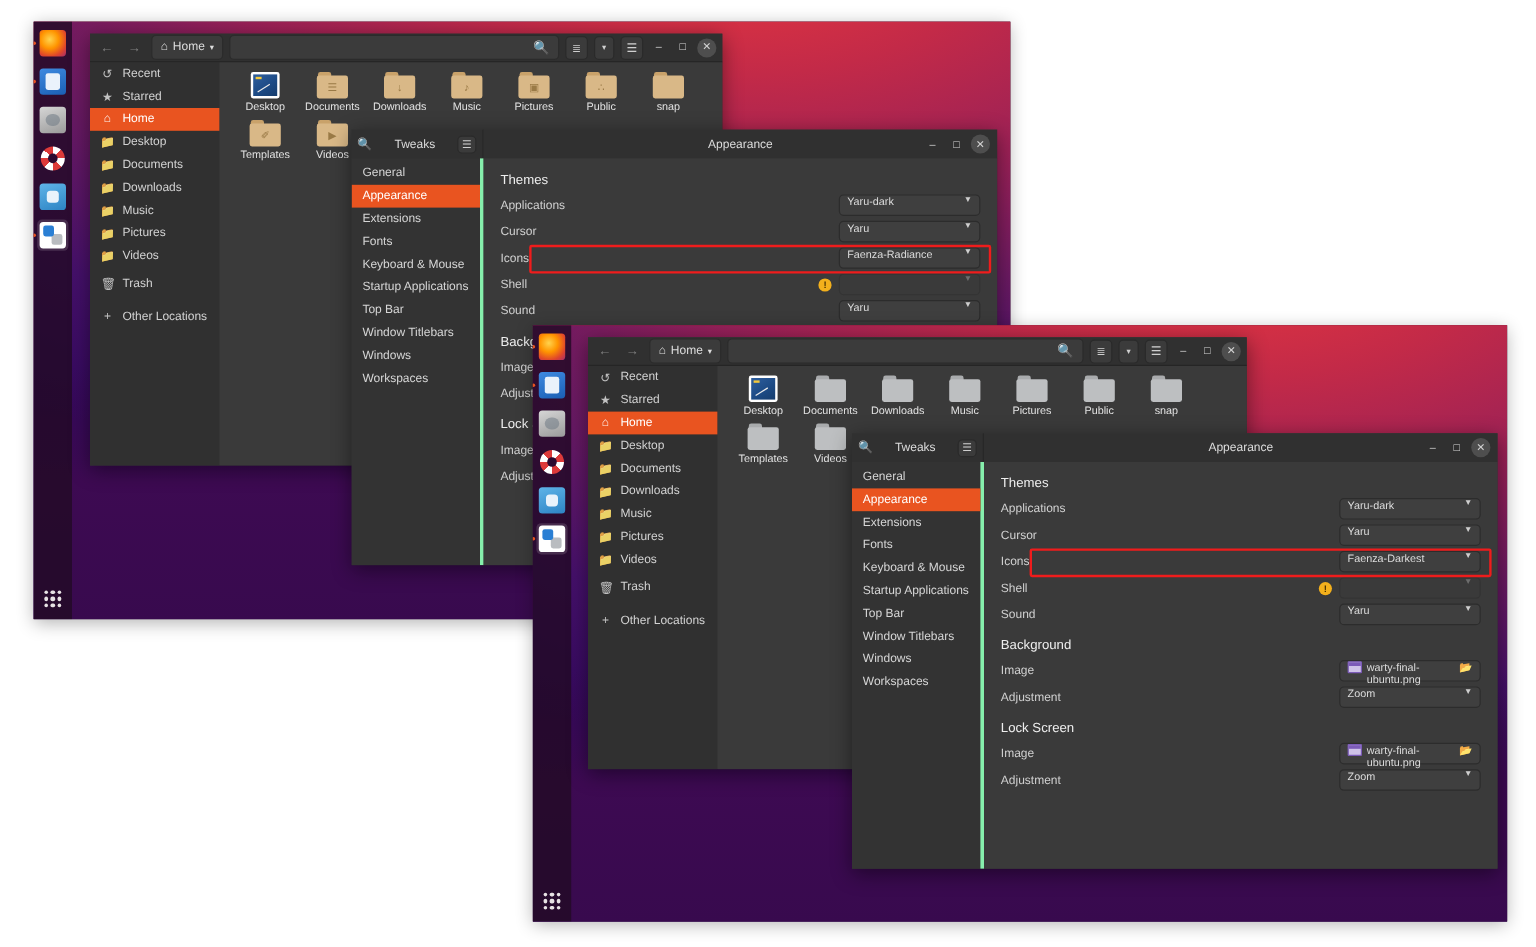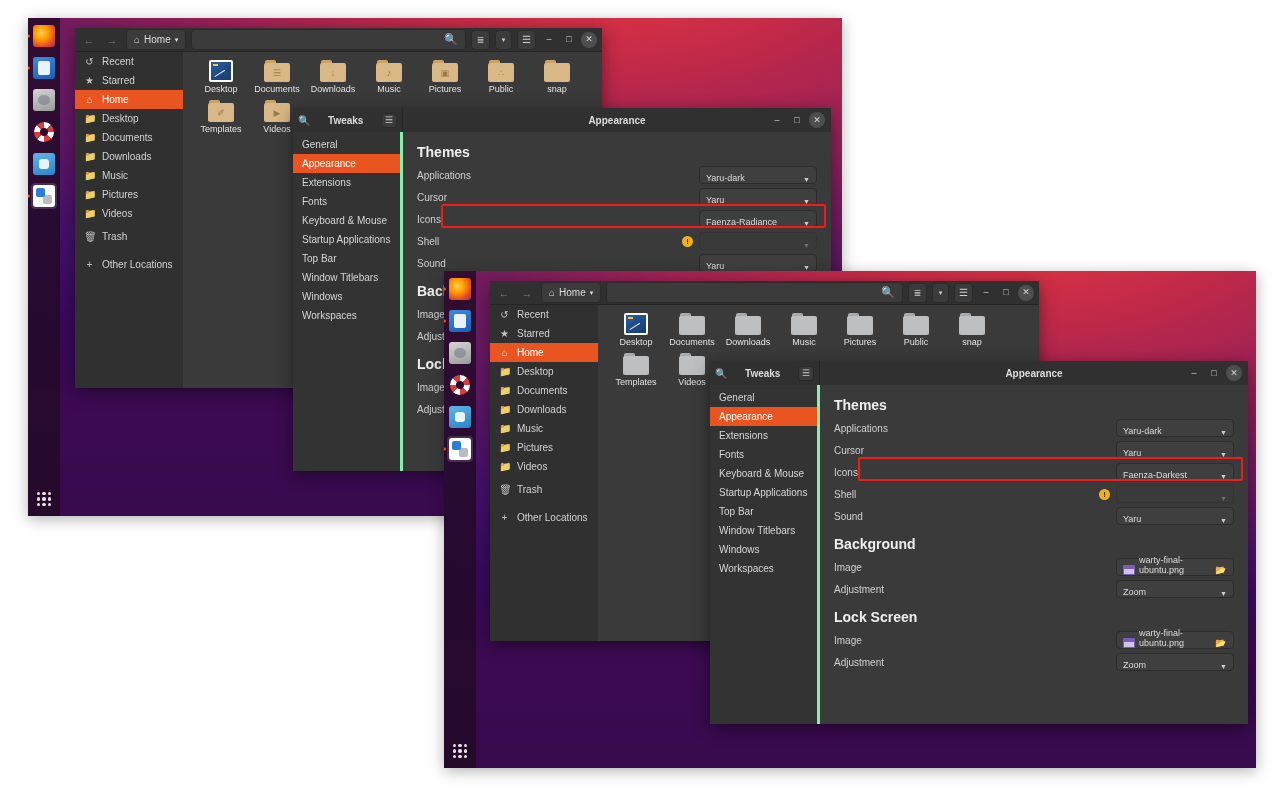--- a/index.html
+++ b/index.html
@@ -64,21 +64,21 @@
   .dock-apps {
     position:absolute; bottom: 10px; left:50%; transform:translateX(-50%);
     width: 14px; height: 14px;
     display:grid; grid-template-columns:repeat(3,1fr); grid-template-rows:repeat(3,1fr); gap:2px;
   }
   .dock-apps i { background:#e7e2e4; border-radius:50%; display:block; }
 
   
   .win { position:absolute; background:#353535; box-shadow: 0 4px 16px rgba(0,0,0,0.45); overflow:hidden; }
   .hdr { display:flex; align-items:center; background:#303030; border-bottom:1px solid #252525; }
-  .hdr-title { color:#dcdcdc; font-weight:bold; }
+  .hdr-title { color:#dcdcdc; font-weight:normal; }
 
   .btn { display:flex; align-items:center; justify-content:center; border-radius:4px;
          background:#3b3b3b; color:#cfcfcf; border:1px solid #2a2a2a; }
   .btn.flat { background:transparent; border:none; }
   .wctl { display:flex; align-items:center; gap:4px; margin-left:auto; }
   .wbtn { width:16px; height:16px; border-radius:50%; display:flex; align-items:center;
           justify-content:center; color:#d4d4d4; font-size:9px; line-height:1; }
   .wbtn.close { background:#4e4e4e; }
 
   
@@ -115,25 +115,25 @@
   
   .tw-hdr { display:flex; align-items:stretch; height:24px; }
   .tw-hdr-left { width:110px; display:flex; align-items:center; justify-content:space-between;
                  padding:0 5px; background:#303030; border-right:1px solid #272727; }
   .tw-hdr-right { flex:1; display:flex; align-items:center; background:#303030; padding:0 6px; position:relative; }
   .tw-body { display:flex; height:100%; }
   .tw-side { width:110px; background:#333333; border-right:3px solid #86efac; padding-top:3px; }
   .tw-item { color:#d6d6d6; font-size:10px; height:19px; display:flex; align-items:center; padding-left:9px; }
   .tw-item.sel { background:#e95420; color:#fff; }
   .tw-main { flex:1; background:#3a3a3a; padding:12px 14px 0 14px; position:relative; }
-  .grp { color:#eeeeee; font-size:14px; font-weight:bold; margin-bottom:4px; }
+  .grp { color:#eeeeee; font-size:11px; font-weight:normal; margin-bottom:4px; }
   .row { display:flex; align-items:center; height:22px; margin-bottom:0px; }
   .row-label { color:#d0d0d0; font-size:10px; flex:1; }
   .ctl { width:118px; height:18px; background:#3f3f3f; border:1px solid #2c2c2c; border-radius:4px;
-         display:flex; align-items:flex-end; padding:0 6px; color:#dcdcdc; font-size:9px; gap:4px; }
+         display:flex; align-items:flex-start; padding:0 6px; color:#dcdcdc; font-size:9px; gap:4px; }
   .ctl .caret { margin-left:auto; font-size:7px; color:#cfcfcf; }
   .ctl.dim { color:#8a8a8a; }
   .warn { width:11px; height:11px; border-radius:50%; background:#f3b01c; color:#4a3200;
           font-size:8px; font-weight:bold; display:flex; align-items:center; justify-content:center;
           margin-right:6px; }
   .imgchip { width:12px; height:10px; border:1px solid #7c5bb8; background:#cfc3e8; border-radius:1px; flex:none; }
   .imgchip i { display:block; height:40%; background:#7c5bb8; }
   .openb { margin-left:auto; font-size:9px; color:#d8d8d8; }
 
   .hl { position:absolute; border:2px solid #ef1c1c; border-radius:2px; pointer-events:none; }

